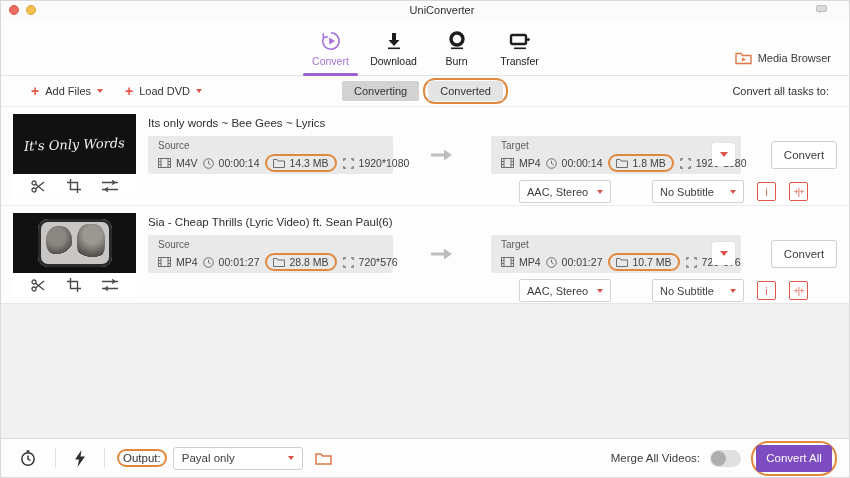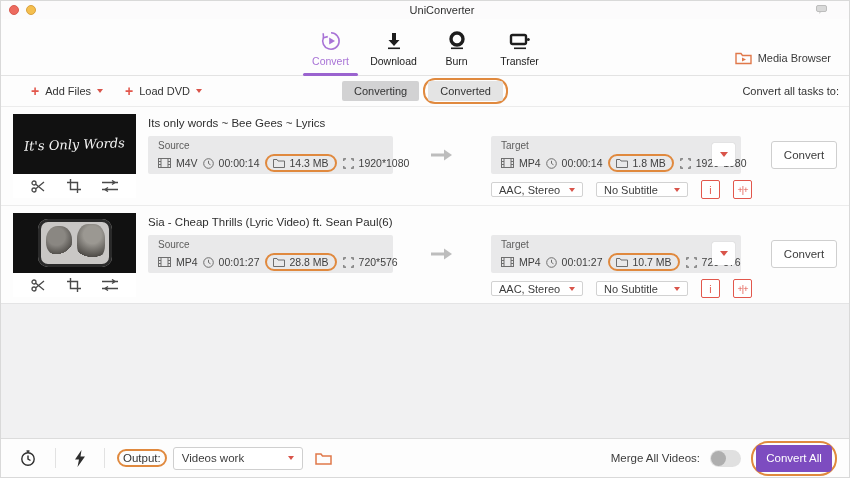--- a/index.html
+++ b/index.html
@@ -35,21 +35,21 @@
   .toolbar { height:30px; display:flex; align-items:center; position:relative; background:#fdfdfd; flex:0 0 auto; }
   .tgroup-left { display:flex; align-items:center; gap:22px; margin-left:30px; }
   .tbtn { display:flex; align-items:center; gap:6px; cursor:pointer; }
   .plus { color:#e2574c; font-size:14px; font-weight:bold; line-height:1; }
   .caret { width:0; height:0; border-left:4px solid transparent; border-right:4px solid transparent; border-top:5px solid #d9544a; display:inline-block; }
   .caret.sm { border-left-width:3.5px; border-right-width:3.5px; border-top-width:4.5px; }
   .segtabs { position:absolute; left:50%; transform:translateX(-50%); display:flex; align-items:center; gap:4px; }
   .seg { padding:4px 12px; background:#d2d2d3; color:#333; border-radius:2px; cursor:pointer; }
   .seg.sel { background:#e4e4e4; }
   .annot-wrap { border:2px solid #e0893e; border-radius:12px; padding:1px 3px; display:inline-flex; }
-  .tgroup-right { position:absolute; right:10px; display:flex; align-items:center; gap:8px; }
+  .tgroup-right { position:absolute; right:20px; display:flex; align-items:center; gap:8px; }
   .graydd { background:#e6e6e7; border-radius:2px; padding:3px 8px; display:flex; align-items:center; gap:7px; cursor:pointer; }
 
   
   .rows { background:#fdfdfd; flex:0 0 auto; border-top:1px solid #ececec; }
   .filerow { height:98px; display:flex; padding-top:7px; position:relative; background:#fdfdfd; }
   .filerow + .filerow { border-top:1px solid #ececec; }
   .thumbcol { width:123px; margin-left:12px; flex:0 0 auto; }
   .thumb { height:60px; background:#111; position:relative; overflow:hidden; display:flex; align-items:center; justify-content:center; }
   .scripttxt { color:#f3f3f3; font-family:"DejaVu Serif","Liberation Serif",serif; font-style:italic; font-size:13px; white-space:nowrap; transform:rotate(-2deg); }
   .tvart { width:74px; height:48px; background:#c9c7c5; border-radius:10px; position:relative; box-shadow:0 0 0 3px #2a2a2a inset; }
@@ -66,21 +66,21 @@
   .infobox { background:#e9e9ea; border-radius:2px; height:38px; padding:4px 10px 0 10px; position:relative; }
   .infobox.src { width:245px; }
   .infobox.tgt { width:250px; padding-right:36px; }
   .boxlabel { font-size:10px; color:#5d5d5d; }
   .boxline { display:flex; align-items:center; gap:5px; margin-top:3px; font-size:10.5px; color:#3f3f3f; white-space:nowrap; }
   .sizeoval { border:2px solid #e0893e; border-radius:10px; padding:1px 6px; display:inline-flex; align-items:center; gap:4px; margin:0 1px; }
   .flowarrow { width:98px; display:flex; align-items:center; justify-content:center; flex:0 0 auto; }
   .tgtdrop { position:absolute; right:6px; top:7px; width:23px; height:23px; background:#fff; border-radius:2px; display:flex; align-items:center; justify-content:center; cursor:pointer; box-shadow:0 0 1px rgba(0,0,0,.25); }
   .convertbtn { margin-left:auto; margin-right:12px; width:66px; height:28px; background:#fff; border:1px solid #cfcfcf; border-radius:3px; font-size:11.5px; color:#3d3d3d; font-family:inherit; cursor:pointer; }
   .subrow { display:flex; align-items:center; gap:13px; margin-top:6px; margin-left:343px; }
-  .dd { width:92px; height:15px; background:#fff; border:1px solid #d2d2d2; border-radius:2px; display:flex; align-items:center; justify-content:space-between; padding:0 7px; cursor:pointer; color:#3d3d3d; }
+  .dd { width:92px; height:23px; background:#fff; border:1px solid #d2d2d2; border-radius:2px; display:flex; align-items:center; justify-content:space-between; padding:0 7px; cursor:pointer; color:#3d3d3d;margin-left:28px; }
   .sqbtn { width:19px; height:19px; background:#fff; border:1px solid #e2574c; border-radius:2px; color:#e2574c; display:flex; align-items:center; justify-content:center; font-size:10.5px; cursor:pointer; font-family:inherit; }
   .sqbtn.split { letter-spacing:-1px; font-size:9px; }
 
   
   .emptyarea { flex:1; background:#f1f1f2; border-top:1px solid #e4e4e5; }
 
   
   .footer { height:39px; background:#fdfdfd; border-top:1px solid #dcdcdc; display:flex; align-items:center; padding:0 12px; flex:0 0 auto; }
   .vsep { width:1px; height:20px; background:#e2e2e2; margin:0 12px; }
   .footicon { cursor:pointer; display:flex; align-items:center; padding:0 6px; }
@@ -453,21 +453,21 @@
   <span class="footicon">
     <svg width="12" height="17" viewBox="0 0 12 17">
         <path d="M7.5 0 L1 9.5 H5 L3.5 17 L11 6.5 H6.5 Z" fill="#2e2e2e"></path>
       </svg>
   </span>
   <span class="vsep"></span>
   <span class="outoval">
     <span>Output:</span>
   </span>
   <span class="outdd">
-    <span>Videos work</span>
+    <span>Payal only</span>
     <span class="caret sm"></span>
   </span>
   <span class="footicon" style="margin-left:6px;">
     <svg width="17" height="13" viewBox="0 0 17 13">
         <path d="M1 2 H6 L7.5 4 H16 V12 H1 Z" fill="none" stroke="#e0784a" stroke-width="1.5"></path>
       </svg>
   </span>
   <div class="footright">
     <span class="mergelabel">Merge All Videos:</span>
     <span class="toggle">

